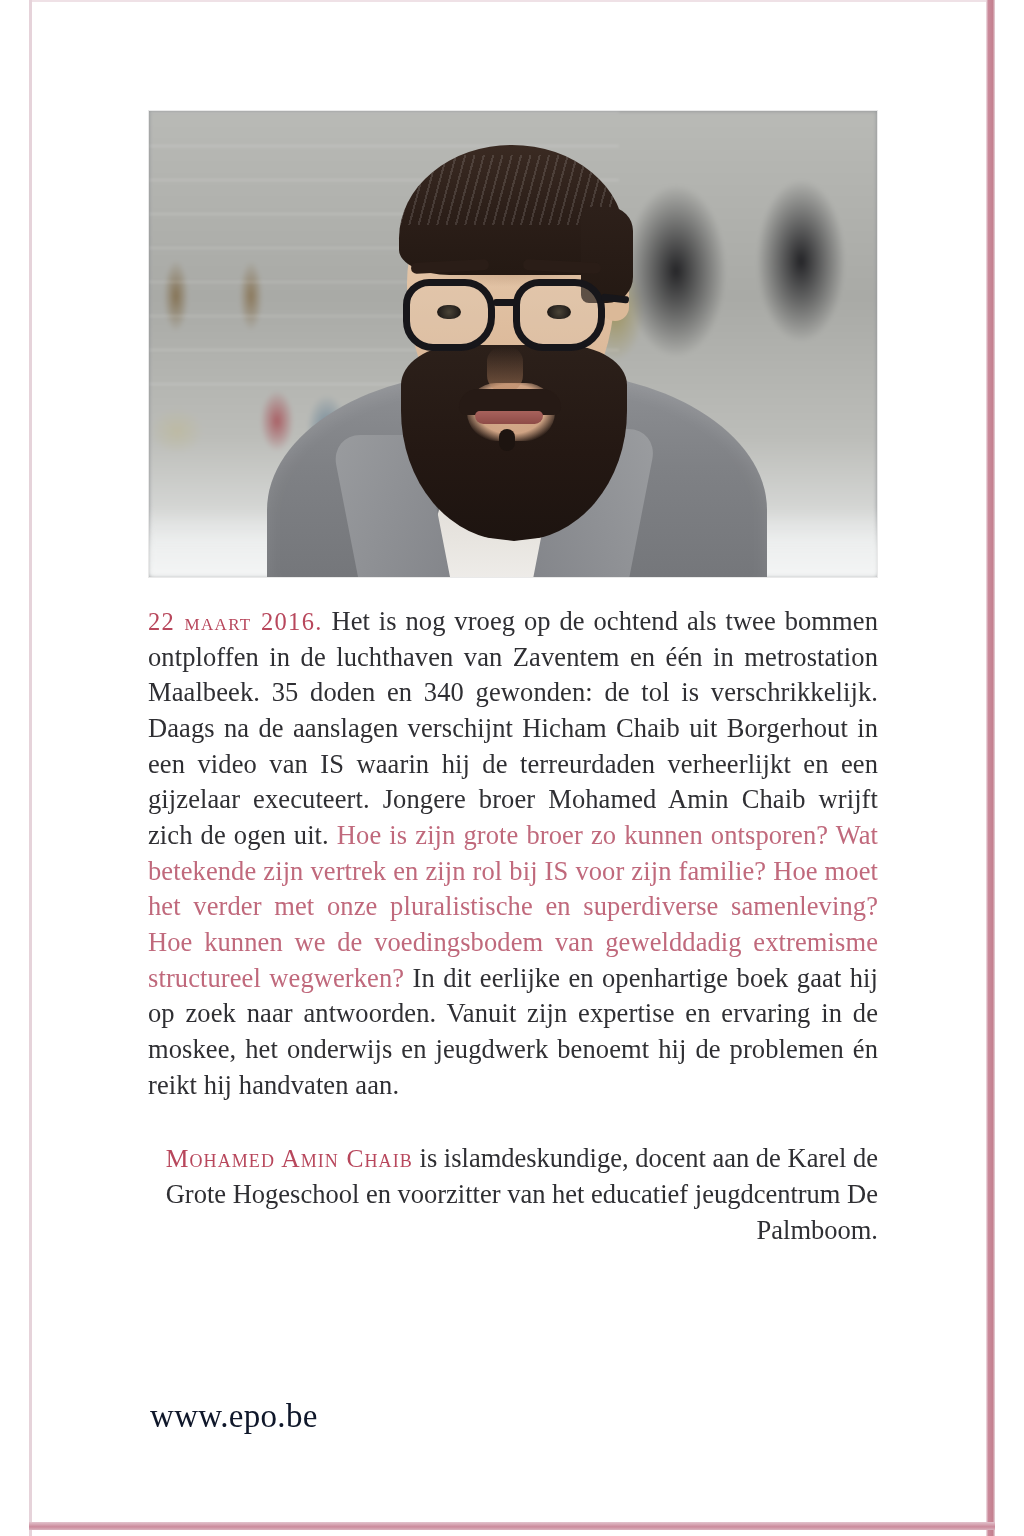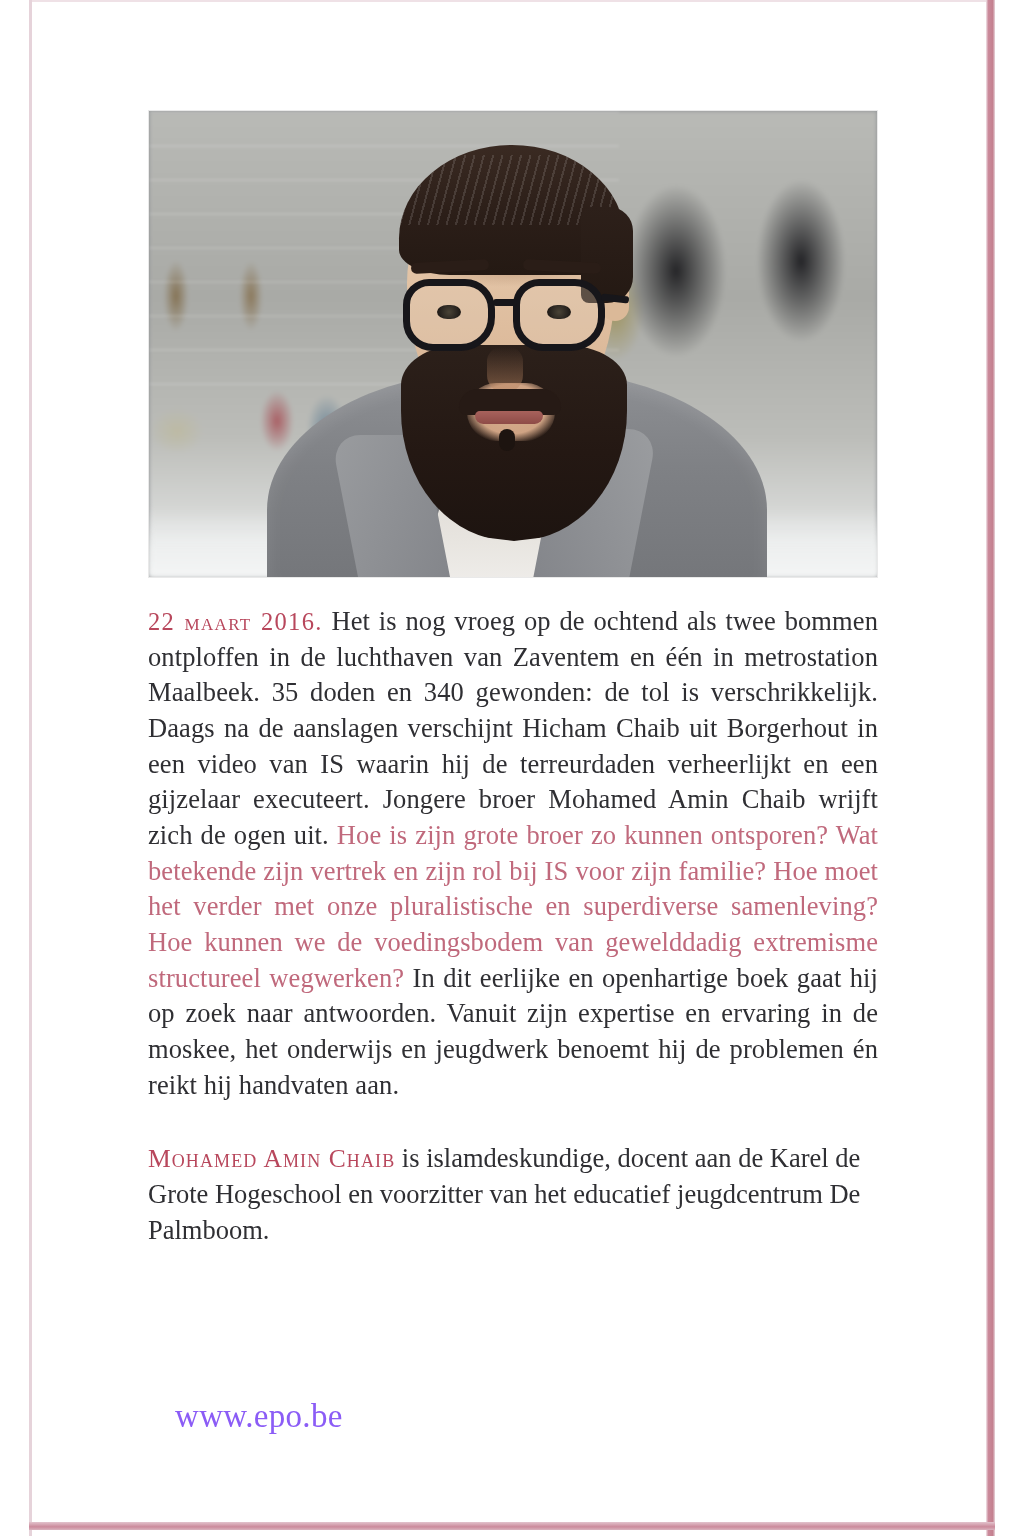--- a/index.html
+++ b/index.html
@@ -275,21 +275,21 @@
     letter-spacing: 1.3px;
     font-size: 24.5px;
   }
   .red-span { color: #c0697c; }
 
   .bio {
     margin-top: 38px;
     font-size: 26.5px;
     line-height: 1.346;
     color: #2f2f33;
-    text-align: left;
+    text-align: right;
   }
   .bio .author-name {
     color: #b8475c;
     font-variant: small-caps;
     letter-spacing: 1.1px;
     font-size: 25.5px;
   }
 
   
   .footer {
@@ -297,23 +297,22 @@
     left: 148px;
     top: 1270px;
     width: 740px;
     height: 210px;
   }
   .site-url {
     position: absolute;
     left: 2px;
     top: 128px;
     font-size: 33px;
-    color: #8b5cf6;
+    color: #0f172a;
     letter-spacing: .3px;
-    margin-left: 25px;
   }
   .barcode-block {
     position: absolute;
     left: 505px;
     top: 0;
     width: 232px;
   }
   .isbn-line {
     font-family: "Liberation Mono", "DejaVu Sans Mono", monospace;
     font-size: 15.5px;

